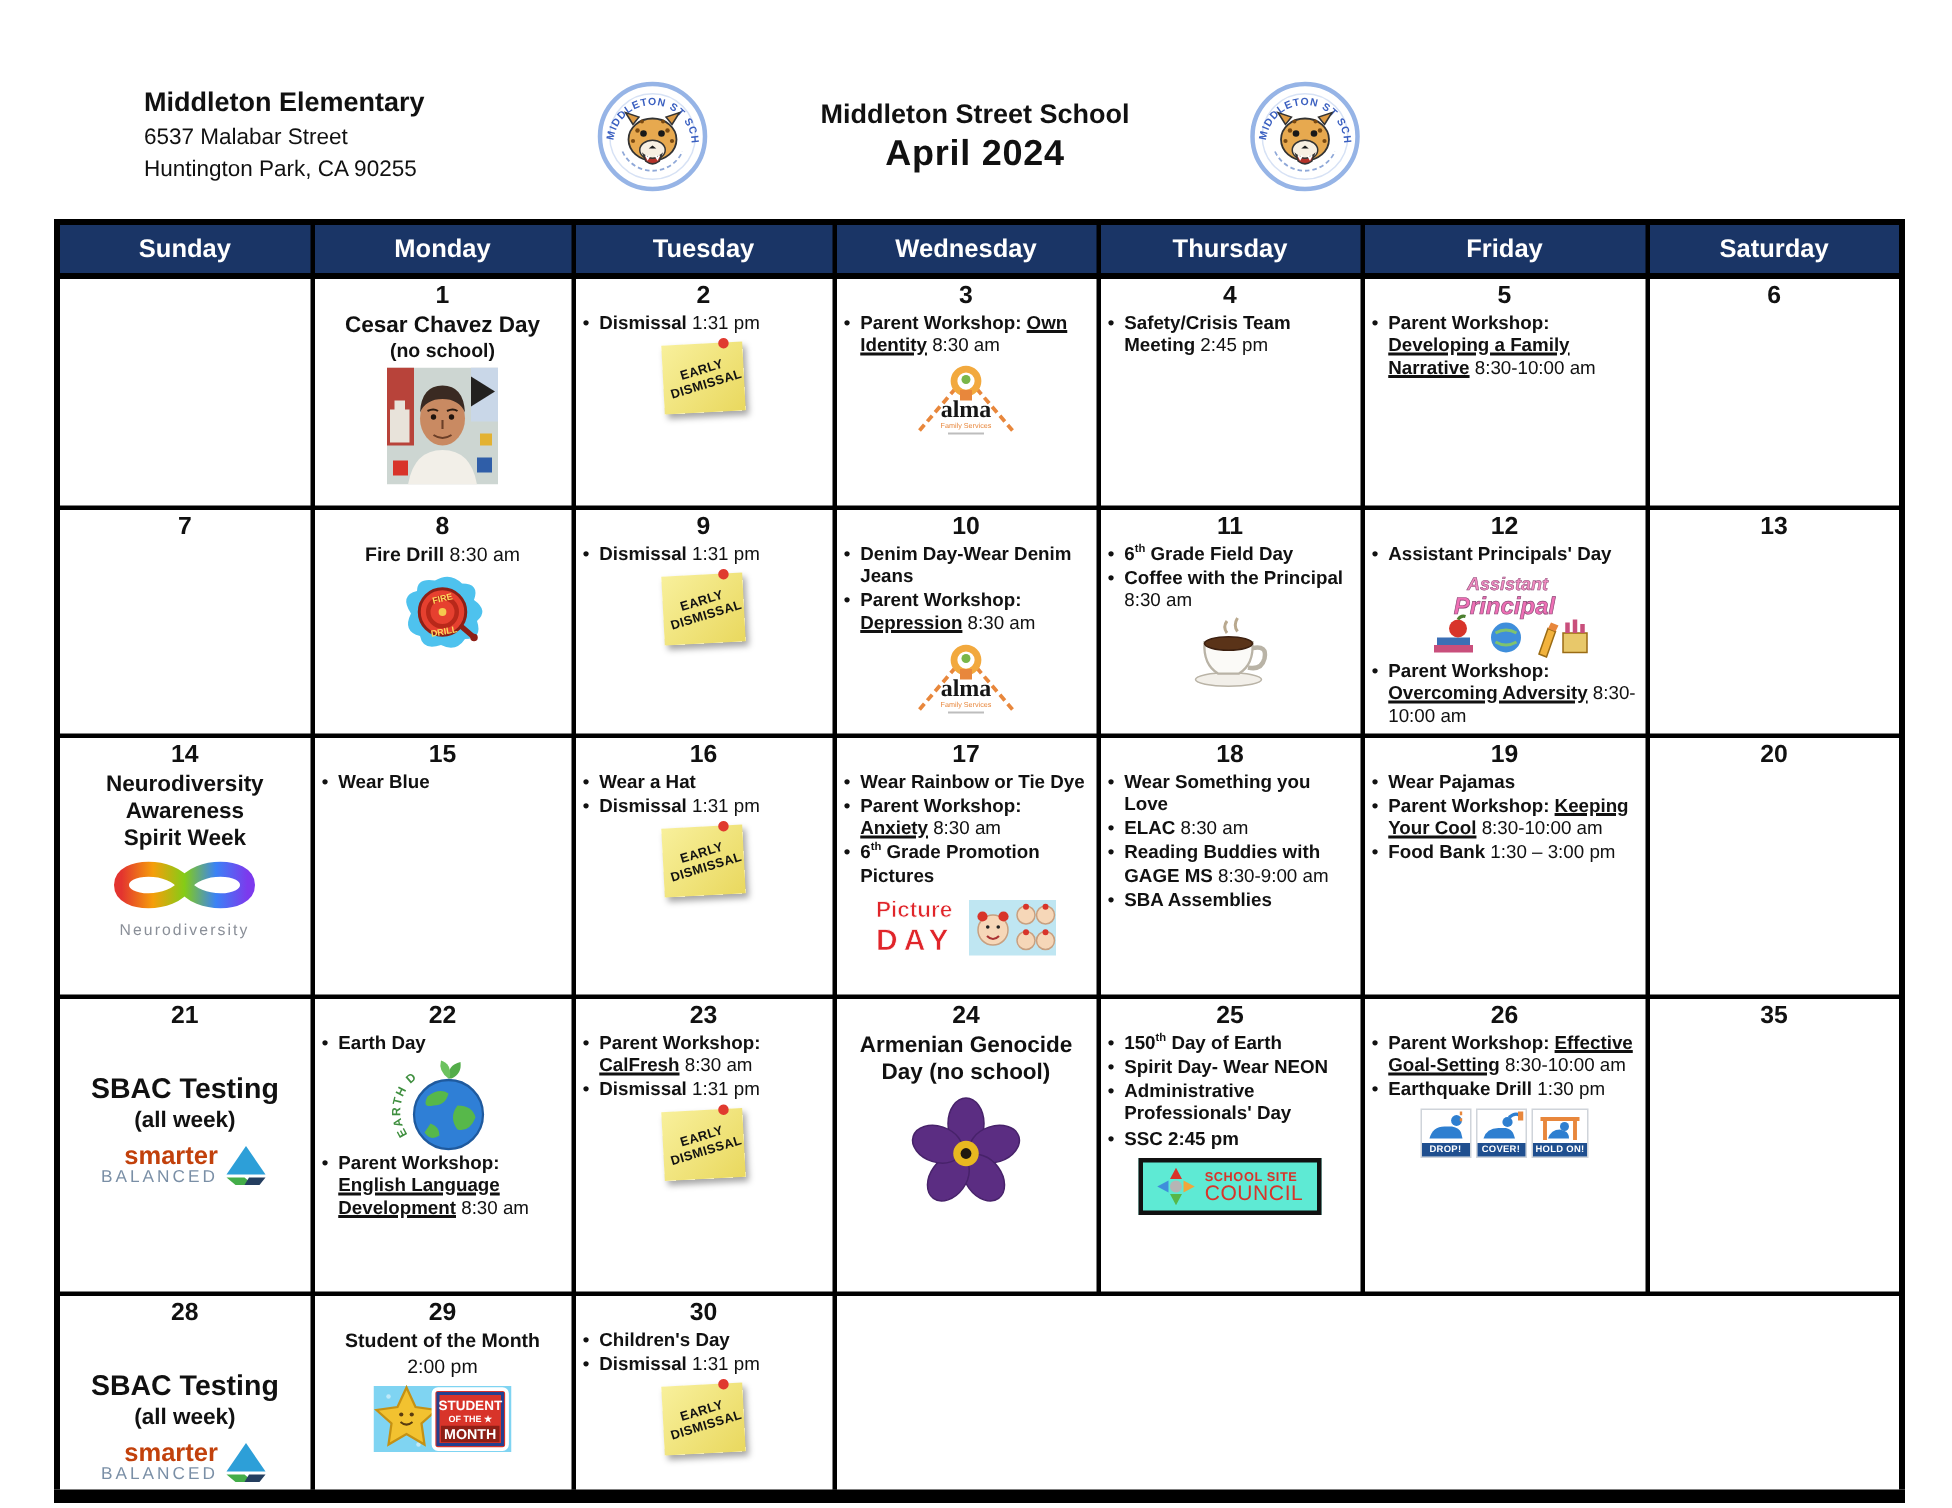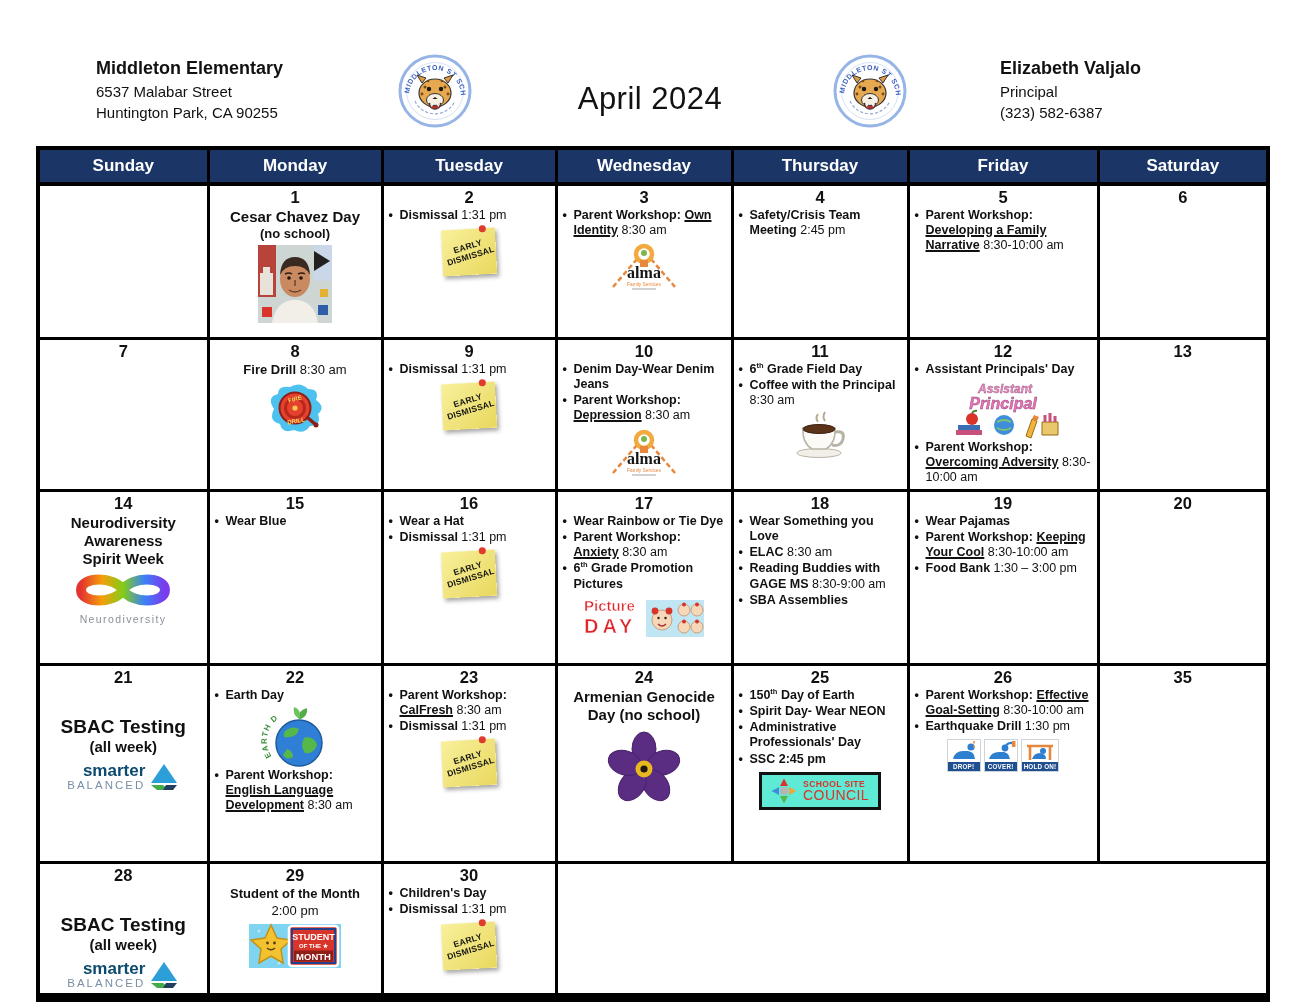--- a/index.html
+++ b/index.html
@@ -5,21 +5,21 @@
   html,body{margin:0;padding:0;background:#fff;}
   .page{position:relative;width:1301px;height:1005px;background:#ffffff;overflow:hidden;
         font-family:"Liberation Sans",sans-serif;color:#111;}
   
   header{position:relative;height:158px;}
   .hl{position:absolute;left:96px;top:56px;font-size:15px;line-height:1.35;}
   .hl-name{font-size:18px;font-weight:700;margin-bottom:2px;}
   .logoL{position:absolute;left:398px;top:54px;}
   .hc{position:absolute;left:510px;top:66px;width:280px;text-align:center;}
   .hc-school{font-size:18px;font-weight:700;}
-  .hc-month{font-size:31px;font-weight:400;margin-top:15px;letter-spacing:.5px;}
+  .hc-month{font-size:24px;font-weight:700;margin-top:2px;letter-spacing:.5px;}
   .logoR{position:absolute;left:833px;top:54px;}
   .hr{position:absolute;left:1000px;top:56px;font-size:15px;line-height:1.35;}
   .hr-name{font-size:18px;font-weight:700;margin-bottom:2px;}
   
   table#cal{position:absolute;left:36px;top:146px;width:1230px;border-collapse:collapse;
             table-layout:fixed;border:4px solid #000;border-bottom:9px solid #000;}
   #cal th{background:var(--hdrbg,#1a3566);color:var(--hdrtx,#fff);font-size:17px;font-weight:700;
           height:30px;border:3px solid #000;border-bottom:4px solid #000;margin-top:28px;}
   #cal td{border:3px solid #000;vertical-align:top;background:#fff;padding:1px 0 2px;}
   tr.wk0 td{height:148px;} tr.wk1 td{height:146px;} tr.wk2 td{height:168px;}
@@ -37,21 +37,21 @@
   .ctr.md{font-size:13px;line-height:1.3;}
   .ic{display:flex;justify-content:center;align-items:center;padding:2px 0 0;}
   
   .note{position:relative;width:54px;height:46px;margin-top:3px;
         background:linear-gradient(135deg,#f8f09c,#e9d85e);transform:rotate(-3deg);
         box-shadow:2px 3px 4px rgba(0,0,0,.35);display:flex;align-items:center;justify-content:center;}
   .note i{position:absolute;top:-3px;right:9px;width:7px;height:7px;background:#e03a2f;border-radius:50%;}
   .note span{display:block;transform:rotate(-14deg);font-size:8.5px;font-weight:700;line-height:1.15;
              text-align:center;letter-spacing:.3px;font-style:normal;}
   .sb{display:flex;align-items:center;gap:4px;margin-top:4px;}
-  .sb1{display:block;font-size:17px;font-weight:700;color:#0c4a6e;line-height:1;text-align:right;}
+  .sb1{display:block;font-size:17px;font-weight:700;color:#c2410c;line-height:1;text-align:right;}
   .sb2{display:block;font-size:11.5px;color:#7a8fa6;letter-spacing:2px;line-height:1.2;}
   .ssc{border:3px solid #111;background:#5eead4;display:flex;align-items:center;gap:6px;
        padding:3px 9px;margin-top:2px;}
   .ssc1{display:block;font-size:8.5px;font-weight:700;color:#d8342a;letter-spacing:.4px;}
   .ssc2{display:block;font-size:14px;font-weight:400;color:#d8342a;line-height:.95;letter-spacing:.4px;}
   .dch{display:flex;gap:3px;margin-top:2px;}
   .dchi{display:flex;flex-direction:column;align-items:center;border:1px solid #cfd4da;background:#fff;}
   .dchl{background:#1f4f8f;color:#fff;font-size:6.3px;font-weight:700;padding:1px 2px;
         width:100%;box-sizing:border-box;text-align:center;letter-spacing:.2px;}
 </style>
@@ -82,20 +82,21 @@
    <circle cx="30" cy="27" r="1.3" fill="#7a4a12"></circle>
           <circle cx="44" cy="27" r="1.3" fill="#7a4a12"></circle>
    <circle cx="31" cy="35" r="2.2" fill="#191919"></circle>
           <circle cx="43" cy="35" r="2.2" fill="#191919"></circle>
    <ellipse cx="37" cy="46" rx="8.5" ry="6.5" fill="#f7efe2" stroke="#333" stroke-width="1"></ellipse>
    <path d="M37 43 l-2.5 2 h5 Z" fill="#1a1a1a"></path>
    <path d="M31 49 q6 5 12 0 l-1.5 4.5 q-4.5 3.5 -9 0 Z" fill="#b5322a" stroke="#333" stroke-width="1"></path>
    <path d="M32.5 49.5 l1.3 2.4 1.3-2.2 M39 49.7 l1.3 2.2 1.3-2.4" stroke="#fff" stroke-width="1.2" fill="none"></path>
   </svg></div>
     <div class="hc">
+      <div class="hc-school">Middleton Street School</div>
       <div class="hc-month">April 2024</div>
     </div>
     <div class="logoR" id="logoR">
   <svg width="74" height="74" viewBox="0 0 74 74">
    <circle cx="37" cy="37" r="35" fill="#ffffff" stroke="#96b4e6" stroke-width="3"></circle>
    <circle cx="37" cy="37" r="28.5" fill="none" stroke="#d7e2f5" stroke-width="1"></circle>
    <path id="jarc2" d="M 11 42 A 26 26 0 0 1 63 42" fill="none"></path>
    <text font-size="7" font-weight="bold" fill="#3a5fc0" letter-spacing="0.6"><textPath href="#jarc2" startOffset="3%">MIDDLETON ST SCHOOL</textPath></text>
    <path d="M 17 47 A 22 22 0 0 0 57 47" fill="none" stroke="#8fa8d8" stroke-width="1.2" stroke-dasharray="3 2"></path>
    <path d="M24 29 L19 21 L28 24 Z" fill="#dd9a43" stroke="#333" stroke-width="1"></path>
@@ -107,25 +108,20 @@
           <circle cx="50" cy="40" r="1.4" fill="#7a4a12"></circle>
    <circle cx="30" cy="27" r="1.3" fill="#7a4a12"></circle>
           <circle cx="44" cy="27" r="1.3" fill="#7a4a12"></circle>
    <circle cx="31" cy="35" r="2.2" fill="#191919"></circle>
           <circle cx="43" cy="35" r="2.2" fill="#191919"></circle>
    <ellipse cx="37" cy="46" rx="8.5" ry="6.5" fill="#f7efe2" stroke="#333" stroke-width="1"></ellipse>
    <path d="M37 43 l-2.5 2 h5 Z" fill="#1a1a1a"></path>
    <path d="M31 49 q6 5 12 0 l-1.5 4.5 q-4.5 3.5 -9 0 Z" fill="#b5322a" stroke="#333" stroke-width="1"></path>
    <path d="M32.5 49.5 l1.3 2.4 1.3-2.2 M39 49.7 l1.3 2.2 1.3-2.4" stroke="#fff" stroke-width="1.2" fill="none"></path>
   </svg></div>
-    <div class="hr">
-      <div class="hr-name">Elizabeth Valjalo</div>
-      <div>Principal</div>
-      <div>(323) 582-6387</div>
-    </div>
   </header>
 
   <table id="cal">
     <colgroup>
       <col style="width:170px">
         <col style="width:174px">
         <col style="width:174px">
       <col style="width:176px">
         <col style="width:176px">
         <col style="width:190px">

